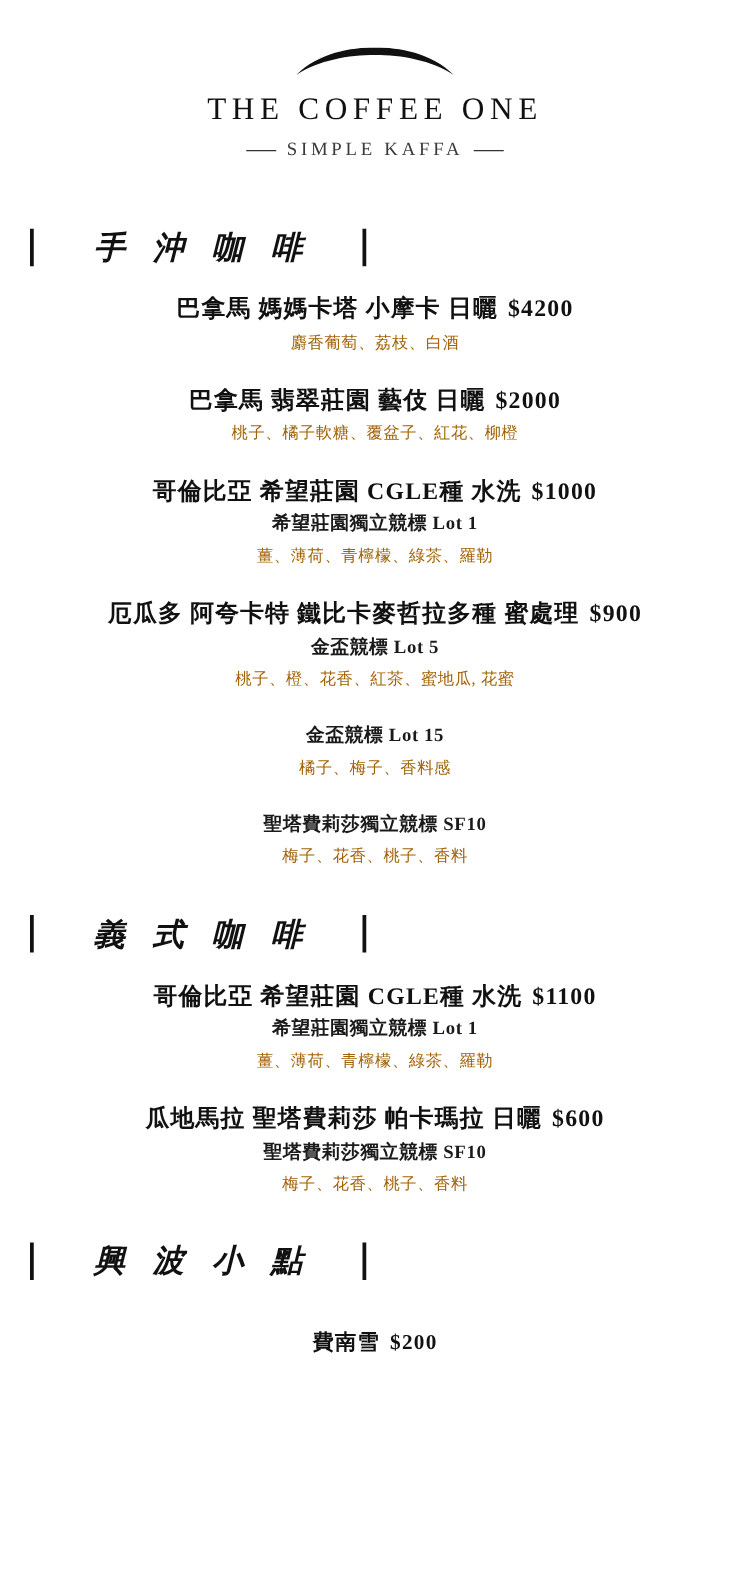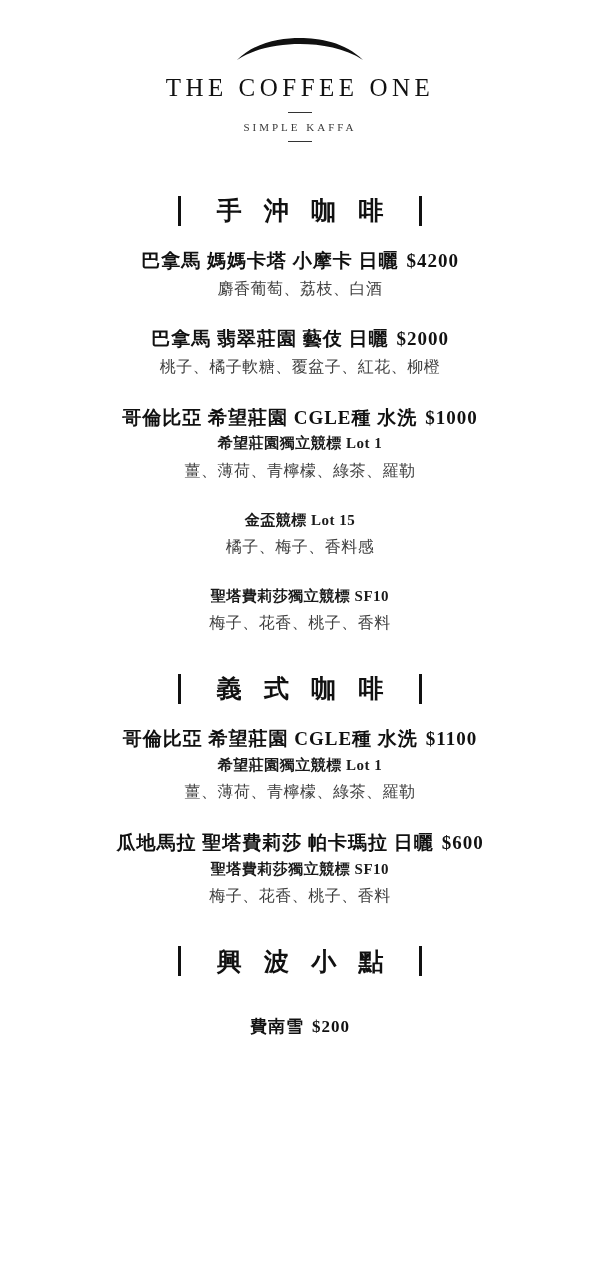--- a/index.html
+++ b/index.html
@@ -41,46 +41,46 @@
   .brand-name {
     font-family: "Liberation Serif", "DejaVu Serif", serif;
     font-size: 25px;
     letter-spacing: 4.5px;
     color: #111;
     text-align: center;
     white-space: nowrap;
   }
   .brand-sub {
     margin-top: 10px;
-    font-size: 11px;
+    font-size: 15px;
     letter-spacing: 3px;
     color: #3a3a3a;
     text-align: left;
     position: relative;
     padding: 0 0 0 0;
     display: flex;
     align-items: center;
     gap: 8px;
-    flex-direction: column;
   }
   .brand-sub .rule {
     display: block;
     width: 24px;
     height: 1px;
     background: #333;
   }
 
   
   .section-head {
     display: flex;
     align-items: center;
-    justify-content: center;
-    gap: 28px;
+    justify-content: flex-start;
+    gap: 40px;
     margin: 26px 0 20px 0;
     width: 100%;
+    font-style: italic;
   }
   .section-head .bar {
     width: 3px;
     height: 30px;
     background: #111;
     display: block;
   }
   .section-title {
     font-size: 25px;
     font-weight: bold;
@@ -116,22 +116,22 @@
     letter-spacing: 1px;
   }
   .item-line2 {
     font-size: 15px;
     font-weight: bold;
     color: #1a1a1a;
     letter-spacing: 0.5px;
     line-height: 1.7;
   }
   .item-line3 {
-    font-size: 16px;
-    color: #404040;
+    font-size: 13px;
+    color: #a16207;
     letter-spacing: 0.5px;
     line-height: 1.8;
   }
 
   .single-item {
     margin-top: 17px;
     text-align: center;
   }
   .single-item .item-line1 { font-size: 17px; }
 </style>
@@ -171,20 +171,27 @@
       <div class="item-line3">桃子、橘子軟糖、覆盆子、紅花、柳橙</div>
     </div>
     <div class="item">
       <div class="item-line1">
         <span>哥倫比亞 希望莊園 CGLE種 水洗</span><span class="price">$1000</span>
       </div>
       <div class="item-line2">希望莊園獨立競標 Lot 1</div>
       <div class="item-line3">薑、薄荷、青檸檬、綠茶、羅勒</div>
     </div>
     <div class="item">
+      <div class="item-line1">
+        <span>厄瓜多 阿夸卡特 鐵比卡麥哲拉多種 蜜處理</span><span class="price">$900</span>
+      </div>
+      <div class="item-line2">金盃競標 Lot 5</div>
+      <div class="item-line3">桃子、橙、花香、紅茶、蜜地瓜, 花蜜</div>
+    </div>
+    <div class="item">
       <div class="item-line2">金盃競標 Lot 15</div>
       <div class="item-line3">橘子、梅子、香料感</div>
     </div>
     <div class="item">
       <div class="item-line2">聖塔費莉莎獨立競標 SF10</div>
       <div class="item-line3">梅子、花香、桃子、香料</div>
     </div>
   </div>
 
   <div class="section-head">

